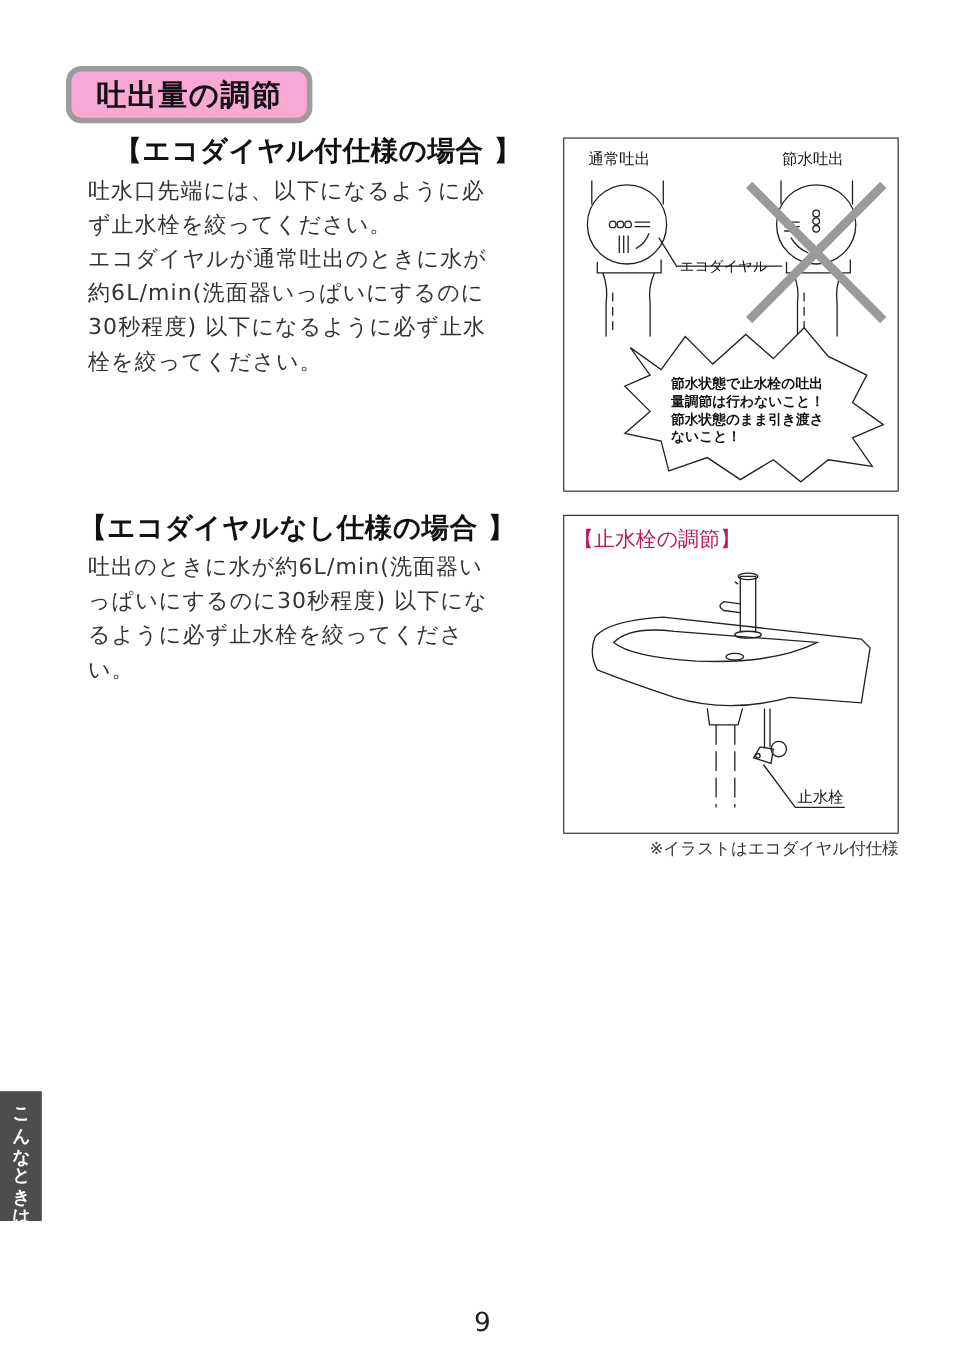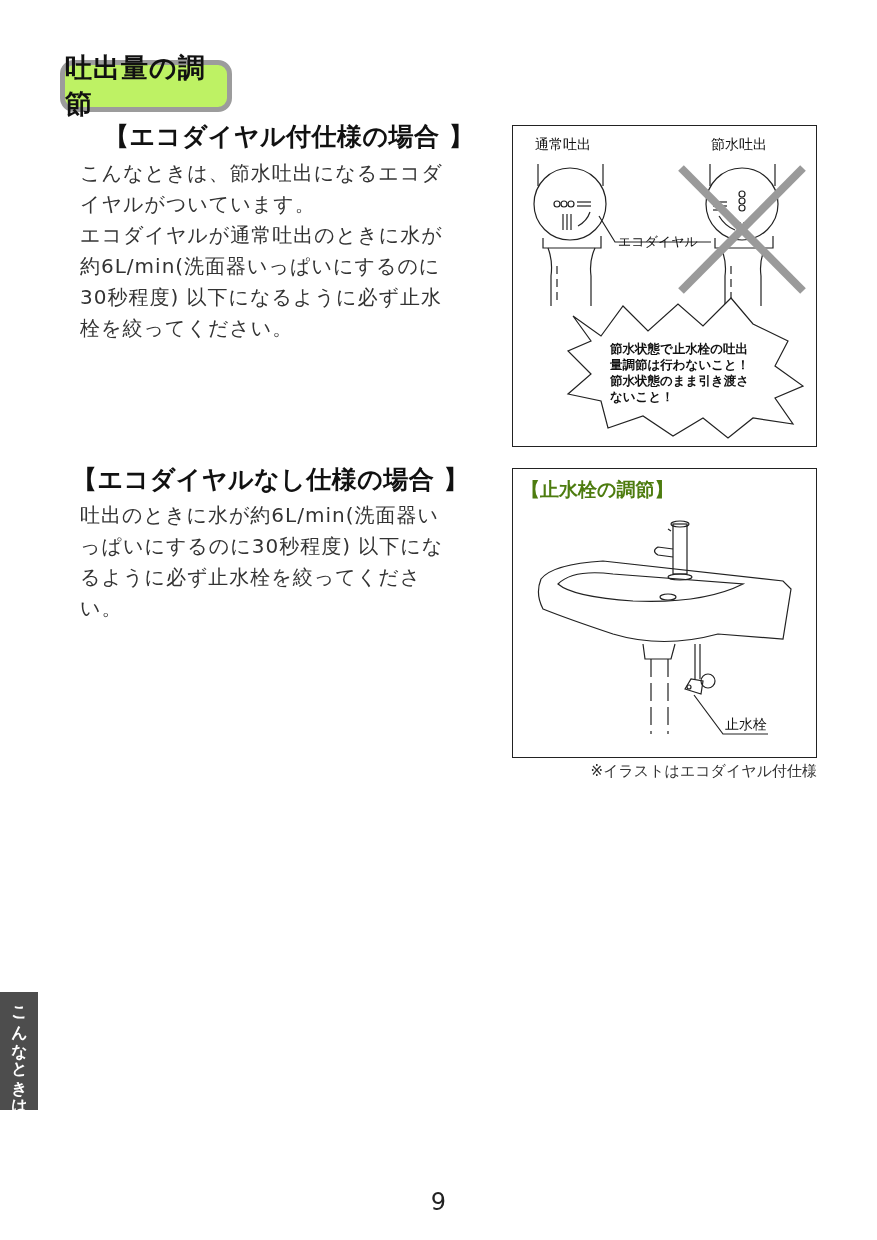--- a/index.html
+++ b/index.html
@@ -1,44 +1,44 @@
 <!DOCTYPE html>
 <html><head>
 <meta charset="utf-8">
 <style>
   html, body { margin:0; padding:0; background:#ffffff; }
   body { width:877px; height:1240px; position:relative; overflow:hidden;
          font-family:"DejaVu Sans", "Liberation Sans", sans-serif; color:#222; }
-  .title-pill { position:absolute; left:60px; top:60px; width:172px; height:52px;
-    background:#bef264; border:5px solid #9c9c9c; border-radius:14px; box-sizing:border-box;
+  .title-pill { position:absolute; left:60px; top:60px; width:224px; height:52px;
+    background:#f9a8d4; border:5px solid #9c9c9c; border-radius:14px; box-sizing:border-box;
     display:flex; align-items:center; justify-content:center;
     font-size:27px; font-weight:bold; color:#111; letter-spacing:1px; }
   .sec-head { position:absolute; left:72px; font-size:25px; font-weight:bold; color:#111; letter-spacing:0.5px; }
   .body-text { position:absolute; left:80px; width:380px; font-size:20px; line-height:31px; color:#333; letter-spacing:1px; }
   .body-text p { margin:0; }
   .note { padding-left:22px; text-indent:-22px; }
   .figbox { position:absolute; border:1.5px solid #222; box-sizing:border-box; background:#fff; }
   .fig-label { position:absolute; font-size:14px; color:#111; }
-  .fig-title { position:absolute; left:8px; top:8px; font-size:19px; font-weight:bold; color:#4d7c0f; }
+  .fig-title { position:absolute; left:8px; top:8px; font-size:19px; font-weight:normal; color:#be185d; }
   .burst-text { position:absolute; left:97px; top:215px; width:170px; font-size:12.5px; line-height:16px; font-weight:bold; color:#111; }
   .caption { position:absolute; right:60px; top:762px; font-size:15px; color:#333; }
   .side-tab { position:absolute; left:0; top:992px; width:38px; height:118px; background:#4d4d4d; color:#fff;
     writing-mode:vertical-rl; text-orientation:upright; font-size:16px; font-weight:bold;
     display:flex; align-items:center; justify-content:center; letter-spacing:0px; }
   .page-num { position:absolute; left:0; width:877px; top:1188px; text-align:center; font-size:24px; color:#222; }
   svg { position:absolute; left:0; top:0; }
 </style>
 </head>
 <body>
 
 <div class="title-pill">吐出量の調節</div>
 
 <div class="sec-head" style="top:120px;margin-left:32px;">【エコダイヤル付仕様の場合 】</div>
 <div class="body-text" style="top:158px;">
-  <p>こんなときは、節水吐出になるエコダイヤルがついています。</p>
+  <p>吐水口先端には、以下になるように必ず止水栓を絞ってください。</p>
   <p>エコダイヤルが通常吐出のときに水が約6L/min(洗面器いっぱいにするのに30秒程度) 以下になるように必ず止水栓を絞ってください。</p>
 </div>
 
 <div class="sec-head" style="top:463px;">【エコダイヤルなし仕様の場合 】</div>
 <div class="body-text" style="top:500px;">
   <p>吐出のときに水が約6L/min(洗面器いっぱいにするのに30秒程度) 以下になるように必ず止水栓を絞ってください。</p>
 </div>
 
 <div class="figbox" style="left:512px; top:125px; width:305px; height:322px;">
   <svg width="305" height="322" viewBox="0 0 305 322">

